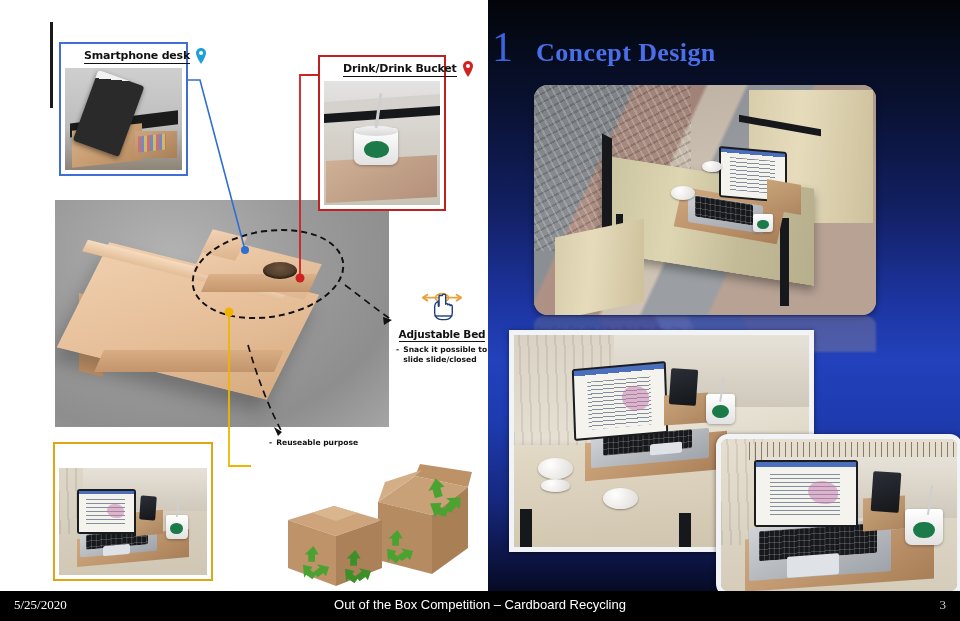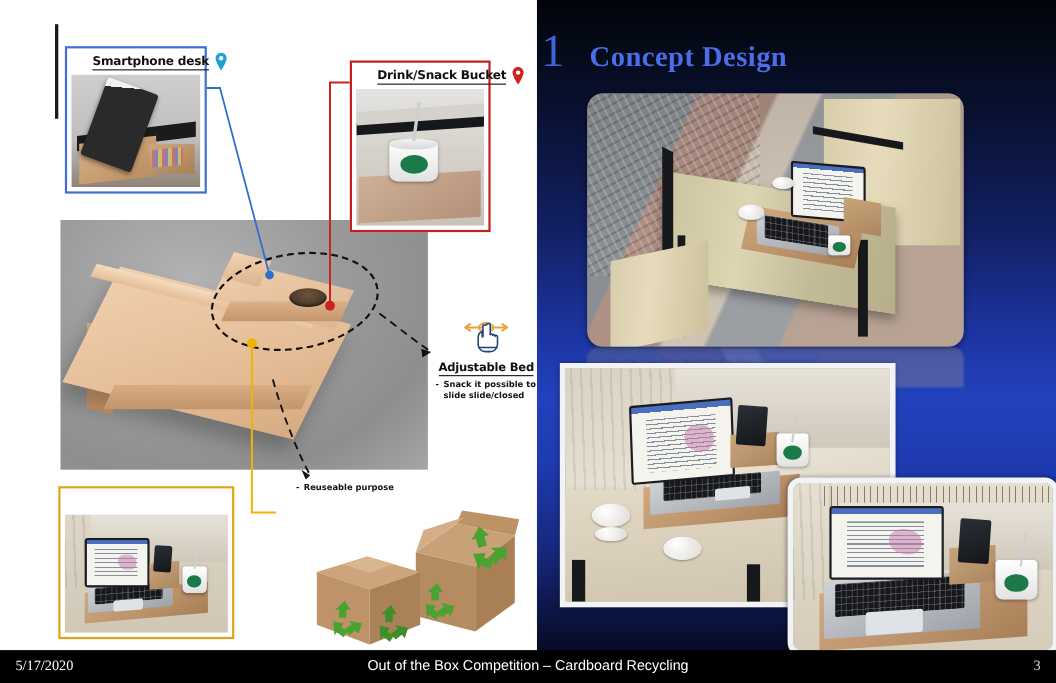--- a/index.html
+++ b/index.html
@@ -520,21 +520,21 @@
       <div style="position:absolute;left:4%;top:48%;width:92%;height:14%;background:#1b1b1b;transform:skewY(-7deg);"></div>
       <div style="position:absolute;left:6%;top:58%;width:60%;height:36%;background:linear-gradient(150deg,#d8b087,#b98c60);transform:skewY(-6deg);"></div>
       <div style="position:absolute;left:60%;top:62%;width:36%;height:26%;background:linear-gradient(150deg,#cda67f,#a87f57);"></div>
       <div style="position:absolute;left:16%;top:8%;width:42%;height:74%;background:linear-gradient(165deg,#f2f2f2 0 10%,#2a2a2a 10% 100%);transform:rotate(20deg);border-radius:3px;box-shadow:0 2px 5px rgba(0,0,0,0.45);"></div>
       <div style="position:absolute;left:62%;top:66%;width:24%;height:16%;background:repeating-linear-gradient(90deg,#d06a6a 0 3px,#6a86d0 3px 6px,#d0c06a 6px 9px);opacity:0.85;transform:skewY(-6deg);"></div>
     </div>
   </div>
 
   <div class="callout" id="callout-drink">
     <div class="cap">
-      <span class="cap-text">Drink/Snack Bucket</span>
+      <span class="cap-text">Drink/Drink Bucket</span>
       <svg class="pin" viewBox="0 0 24 32">
         <path d="M12 0C6.5 0 2 4.4 2 9.9C2 17.3 12 32 12 32S22 17.3 22 9.9C22 4.4 17.5 0 12 0Z" fill="#d32020"></path>
         <circle cx="12" cy="10" r="4" fill="#ffffff"></circle>
       </svg>
     </div>
     <div class="thumb">
       <div style="position:absolute;inset:0;background:linear-gradient(180deg,#e3e3e3,#d6d2cb 45%,#c9c2b6);"></div>
       <div style="position:absolute;left:0;top:22%;width:100%;height:9%;background:#17181c;transform:skewY(-4deg);"></div>
       <div style="position:absolute;left:0;top:14%;width:100%;height:10%;background:#d5d2cd;transform:skewY(-4deg);"></div>
       <div style="position:absolute;left:2%;top:62%;width:96%;height:34%;background:linear-gradient(150deg,#cfb096,#b3907a);transform:skewY(-3deg);"></div>
@@ -624,18 +624,18 @@
       <path d="M52 44 L46 62 L41 56 L30 64 L22 54 L34 45 L29 39 Z" fill="#4aa231"></path>
     </g>
     <g transform="translate(62,86) scale(0.52)">
       <path d="M22 4 L32 20 L25 20 L25 34 L12 34 L12 20 L5 20 Z" fill="#3d8f28"></path>
       <path d="M2 40 L20 44 L16 50 L27 58 L20 68 L8 59 L4 65 Z" fill="#3d8f28"></path>
       <path d="M52 44 L46 62 L41 56 L30 64 L22 54 L34 45 L29 39 Z" fill="#3d8f28"></path>
     </g>
   </svg>
 
   <div class="footer">
-    <span class="footer-date">5/17/2020</span>
+    <span class="footer-date">5/25/2020</span>
     <span class="footer-center">Out of the Box Competition – Cardboard Recycling</span>
     <span class="footer-page">3</span>
   </div>
 
 </div>
 
 </body></html>

